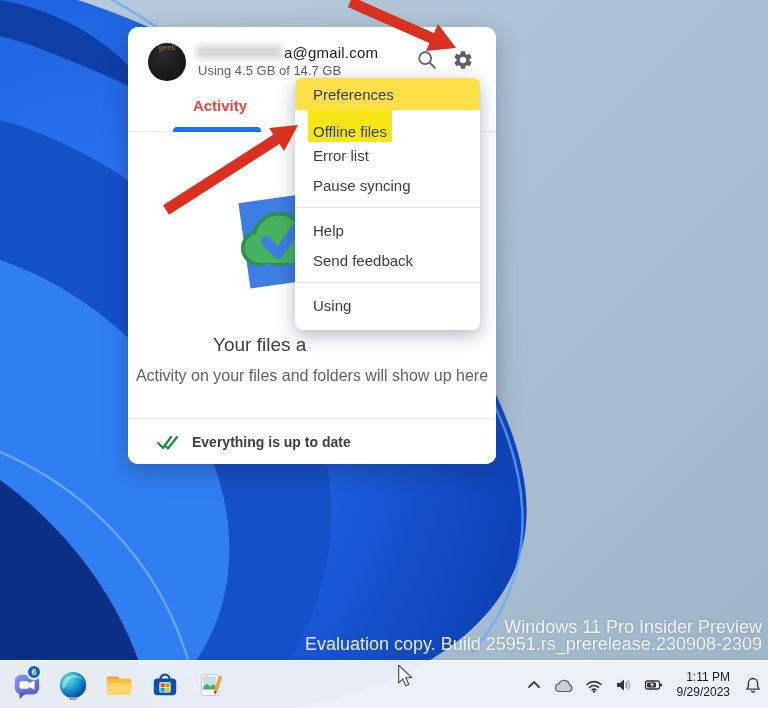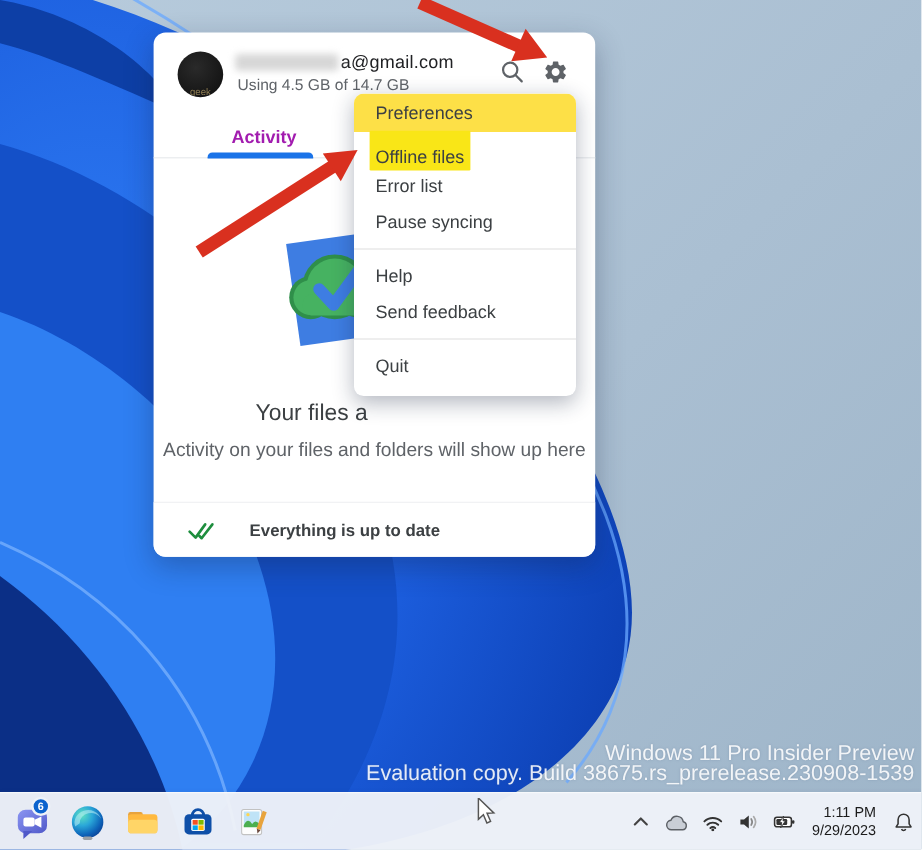--- a/index.html
+++ b/index.html
@@ -15,48 +15,48 @@
   .watermark { position:absolute; right:6px; top:619px; z-index:2; text-align:right;
                color:rgba(255,255,255,.88); font-size:18px; line-height:17px;
                text-shadow:0 0 2px rgba(90,110,140,.35); }
 
   
   .popup { position:absolute; left:128px; top:27px; width:368px; height:437px; z-index:10;
            background:#fff; border-radius:10px; box-shadow:0 8px 24px rgba(20,30,60,.30); }
   .popup-header { position:absolute; left:0; top:0; width:100%; height:70px; }
   .avatar { position:absolute; left:20px; top:16px; width:38px; height:38px; border-radius:50%;
             background:radial-gradient(circle at 40% 35%,#2a2a2a,#0d0d0d); display:flex;
-            align-items:flex-end; justify-content:center; color:#8c7b51; font-size:8px; overflow:hidden; }
+            align-items:flex-start; justify-content:center; color:#8c7b51; font-size:8px; overflow:hidden; }
   .email-row { position:absolute; left:68px; top:16px; display:flex; align-items:center; height:18px; }
   .email-blur { display:inline-block; width:86px; height:14px; margin-right:2px; border-radius:3px;
                 background:#d7d7d7; filter:blur(3px); }
   .email-text { font-size:15px; font-weight:400; color:#202124; letter-spacing:.2px; }
   .storage { position:absolute; left:70px; top:36px; font-size:13px; color:#5f6368; }
   .hdr-icon { position:absolute; top:22px; width:22px; height:22px; cursor:pointer; }
   .hdr-icon.search { left:288px; }
   .hdr-icon.gear { left:324px; }
 
   .tabs { position:absolute; left:0; top:70px; width:100%; height:35px; border-bottom:1px solid #e8eaed; }
   .tab { position:absolute; left:0; top:0; width:184px; height:34px; display:flex;
-         align-items:center; justify-content:center; font-size:15px; font-weight:700;
-         color:#a21caf; cursor:pointer; }
+         align-items:flex-start; justify-content:center; font-size:15px; font-weight:700;
+         color:#ef4444; cursor:pointer; }
   .tab-underline { position:absolute; left:45px; top:30px; width:88px; height:5px;
                    background:#1a73e8; border-radius:4px 4px 0 0; }
 
   .illustration { position:absolute; left:98px; top:152px; }
   .empty-title { position:absolute; left:85px; top:307px; font-size:19px; color:#3c4043;
                  white-space:nowrap; }
   .empty-caption { position:absolute; left:0; top:340px; width:100%; text-align:center;
                    font-size:16px; color:#5f6368; }
 
   .status-bar { position:absolute; left:0; bottom:0; width:100%; height:46px;
                 border-top:1px solid #e8eaed; display:flex; align-items:center;
                 border-radius:0 0 10px 10px; background:#fff; }
   .status-bar .check2 { margin-left:28px; }
-  .status-text { margin-left:28px; font-size:14px; font-weight:700; color:#3c4043; }
+  .status-text { margin-left:12px; font-size:14px; font-weight:700; color:#3c4043; }
 
   
   .menu { position:absolute; left:295px; top:78px; width:185px; z-index:20; background:#fff;
           border-radius:8px; overflow:hidden; box-shadow:0 5px 18px rgba(20,30,60,.32);
           padding-bottom:10px; }
   .menu-item { height:30px; display:flex; align-items:center; padding:0 18px;
                font-size:15px; color:#3c4043; cursor:pointer; white-space:nowrap; }
   .menu-item.first { height:32px; }
   .menu-item.hovered { background:#fde047; }
   .menu-divider { border:none; border-top:1px solid #e3e3e3; margin:7px 0; }
@@ -102,21 +102,21 @@
     <path d="M95 -10 C 260 80, 430 240, 505 430 C 535 510, 528 588, 472 652" stroke="#6aa8ff" stroke-width="2.5" fill="none" opacity="0.75"></path>
     <path d="M0 120 C 110 150, 230 240, 295 370 C 350 480, 345 592, 262 702 L 0 702 Z" fill="#1450c8"></path>
     <path d="M0 260 C 90 290, 182 370, 216 470 C 246 560, 226 652, 150 708 L 0 708 Z" fill="#2f7ff2"></path>
     <path d="M0 452 C 92 492, 172 572, 196 692" stroke="#7fb5ff" stroke-width="2.5" opacity="0.7" fill="none"></path>
     <path d="M0 480 C 72 532, 132 612, 152 708 L 0 708 Z" fill="#0b2f86"></path>
     <path d="M0 0 C 60 10, 122 46, 152 96 C 96 71, 40 46, 0 36 Z" fill="#0d3fa6"></path>
   </svg>
 
   <div class="watermark">
     <div>Windows 11 Pro Insider Preview</div>
-    <div>Evaluation copy. Build 38675.rs_prerelease.230908-1539</div>
+    <div>Evaluation copy. Build 25951.rs_prerelease.230908-2309</div>
   </div>
 
   <div class="popup">
     <div class="popup-header">
       <div class="avatar">
         <span>geek</span>
       </div>
       <div class="email-row">
         <span class="email-blur"></span>
         <span class="email-text">a@gmail.com</span>
@@ -169,21 +169,21 @@
     <div class="menu-item first hovered">Preferences</div>
     <div class="menu-item">
       <span class="hl">Offline files</span>
     </div>
     <div class="menu-item">Error list</div>
     <div class="menu-item">Pause syncing</div>
     <hr class="menu-divider">
     <div class="menu-item">Help</div>
     <div class="menu-item">Send feedback</div>
     <hr class="menu-divider">
-    <div class="menu-item">Quit</div>
+    <div class="menu-item">Using</div>
   </div>
 
   <svg class="arrows" viewBox="0 0 768 708">
     <g>
       <line x1="350" y1="2" x2="436" y2="40" stroke="#d9301f" stroke-width="11"></line>
       <polygon points="456,48 426,51 438,24" fill="#d9301f"></polygon>
     </g>
     <g>
       <line x1="166" y1="210" x2="280" y2="137" stroke="#d9301f" stroke-width="11"></line>
       <polygon points="298,125 284,151 269,128" fill="#d9301f"></polygon>

